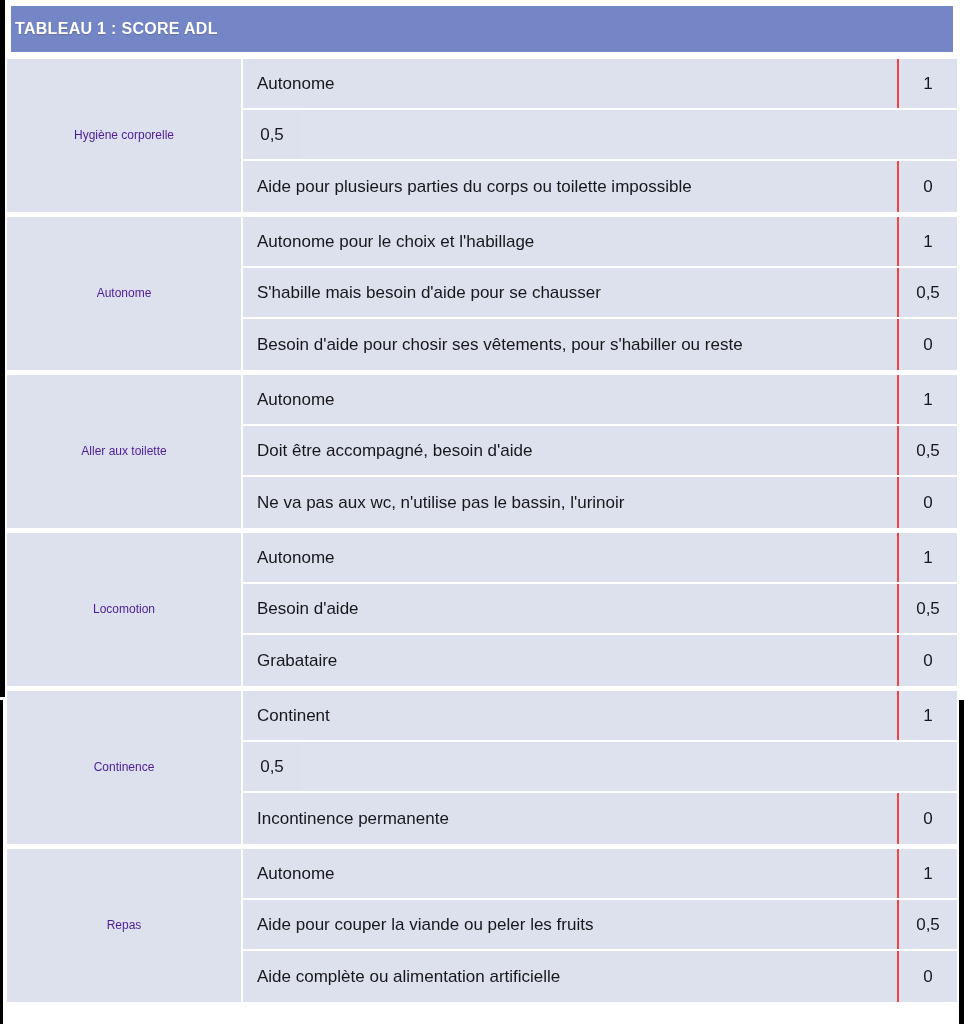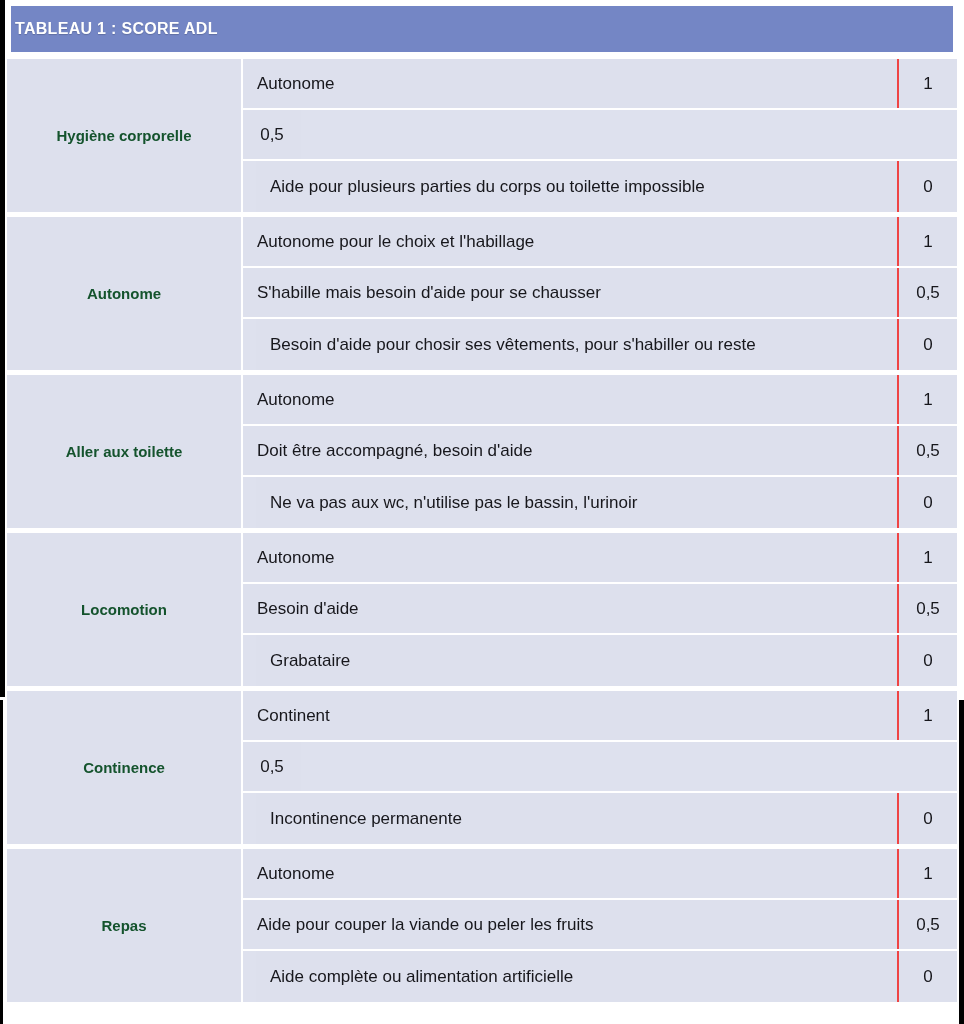--- a/index.html
+++ b/index.html
@@ -76,39 +76,39 @@
     background: #dde0ed;
     display: flex;
     align-items: center;
     justify-content: center;
     text-align: center;
     box-sizing: border-box;
     padding: 0 6px;
     border-right: 2px solid #ffffff;
   }
   .group-label-cell .group-label-text {
-    font-size: 15px;
-    font-weight: bold;
-    color: #14532d;
+    font-size: 12px;
+    font-weight: normal;
+    color: #4c1d95;
     line-height: 1.2;
   }
 
   .group-rows {
     flex: 1 1 auto;
     display: flex;
     flex-direction: column;
   }
 
   .adl-row {
     display: flex;
     height: 51px;
     border-bottom: 2px solid #ffffff;
     box-sizing: border-box;
   }
-  .adl-row:last-child { border-bottom: none; padding-left: 13px; }
+  .adl-row:last-child { border-bottom: none; }
 
   .desc-cell {
     flex: 1 1 auto;
     background: #dde0ed;
     display: flex;
     align-items: center;
     box-sizing: border-box;
     padding: 0 0 0 14px;
     border-right: 2px solid #ef4444;
     overflow: hidden;

